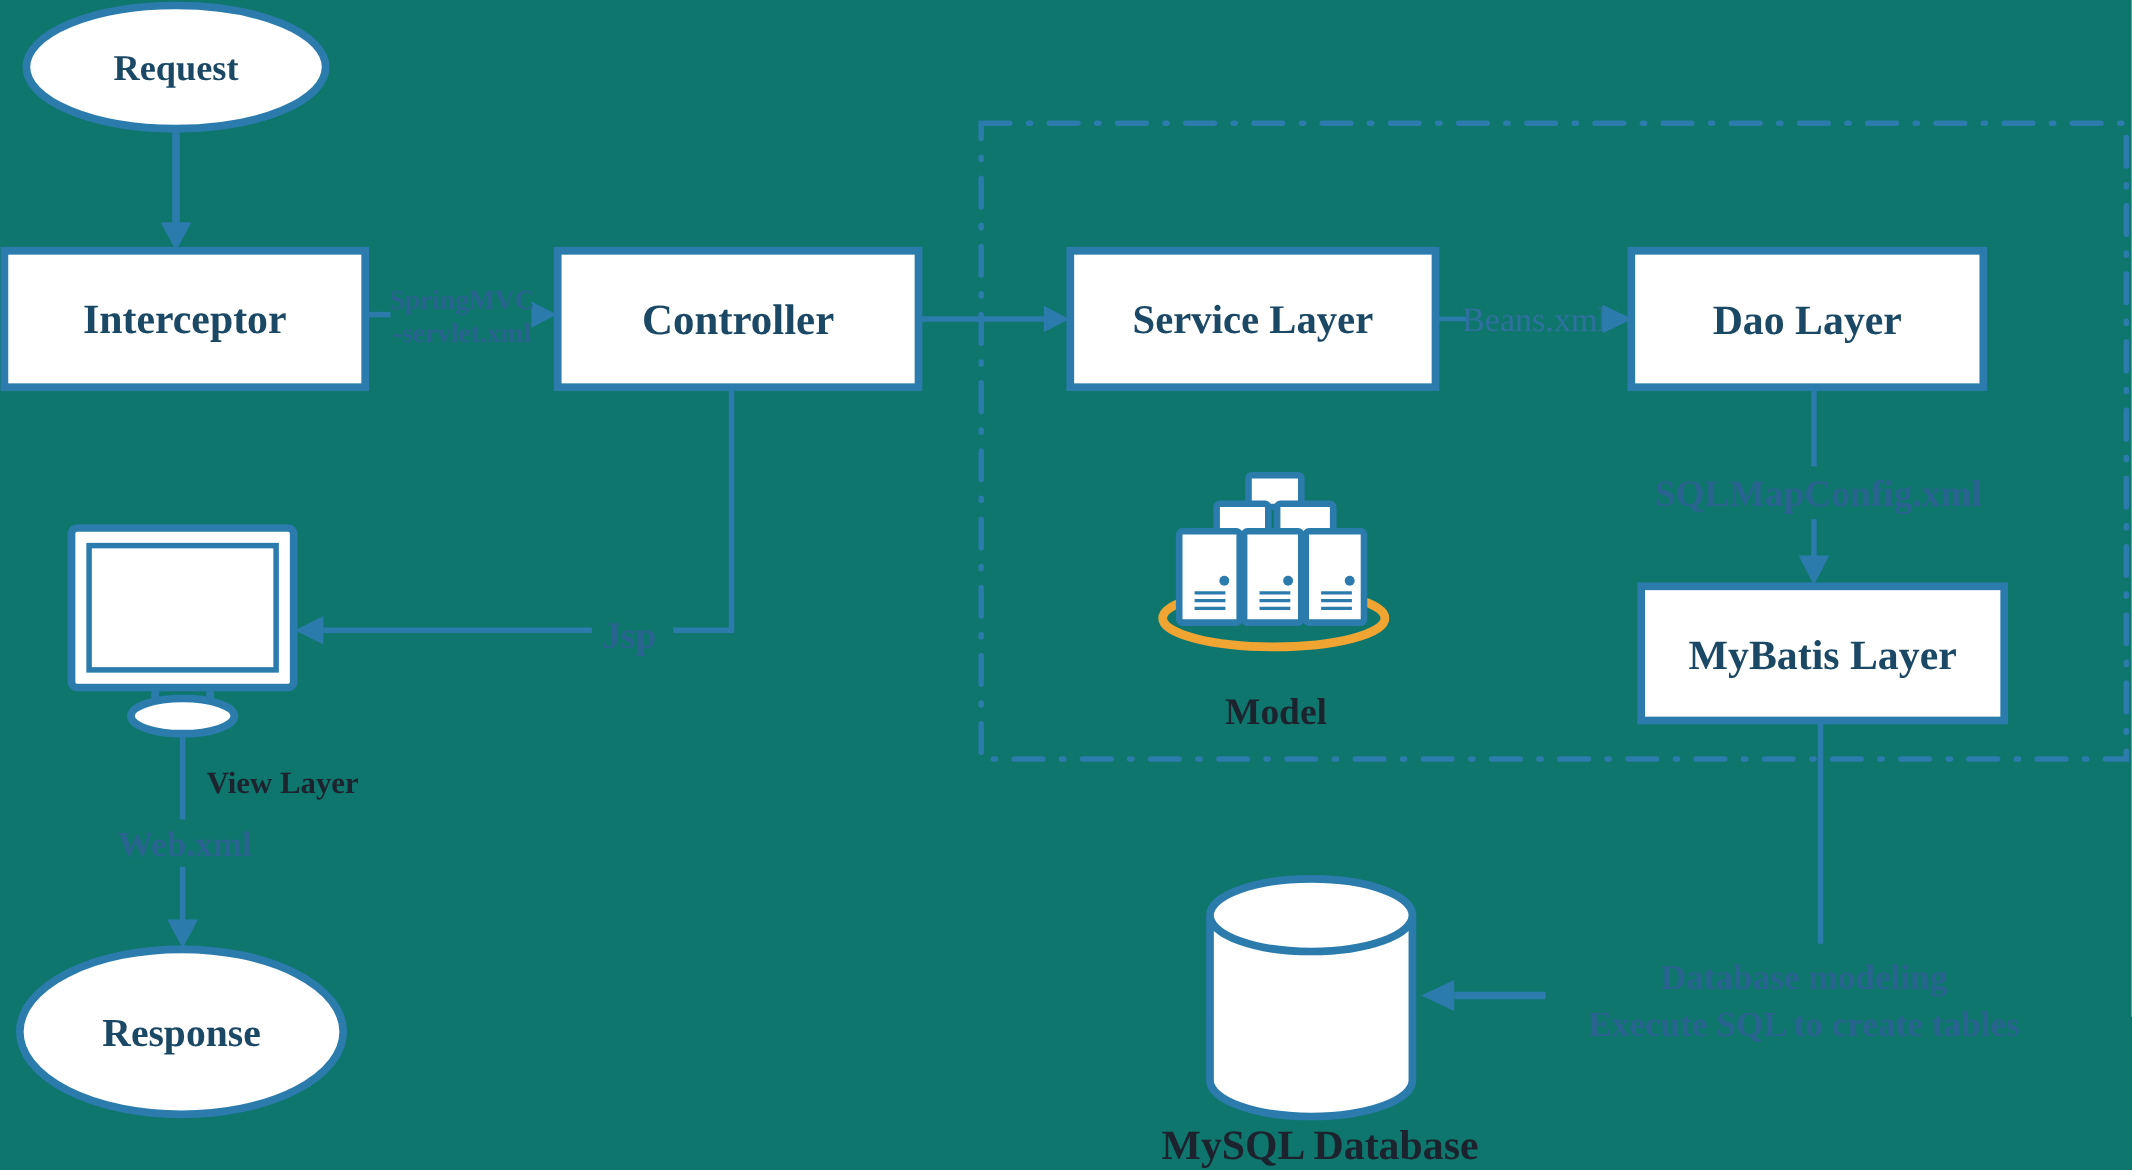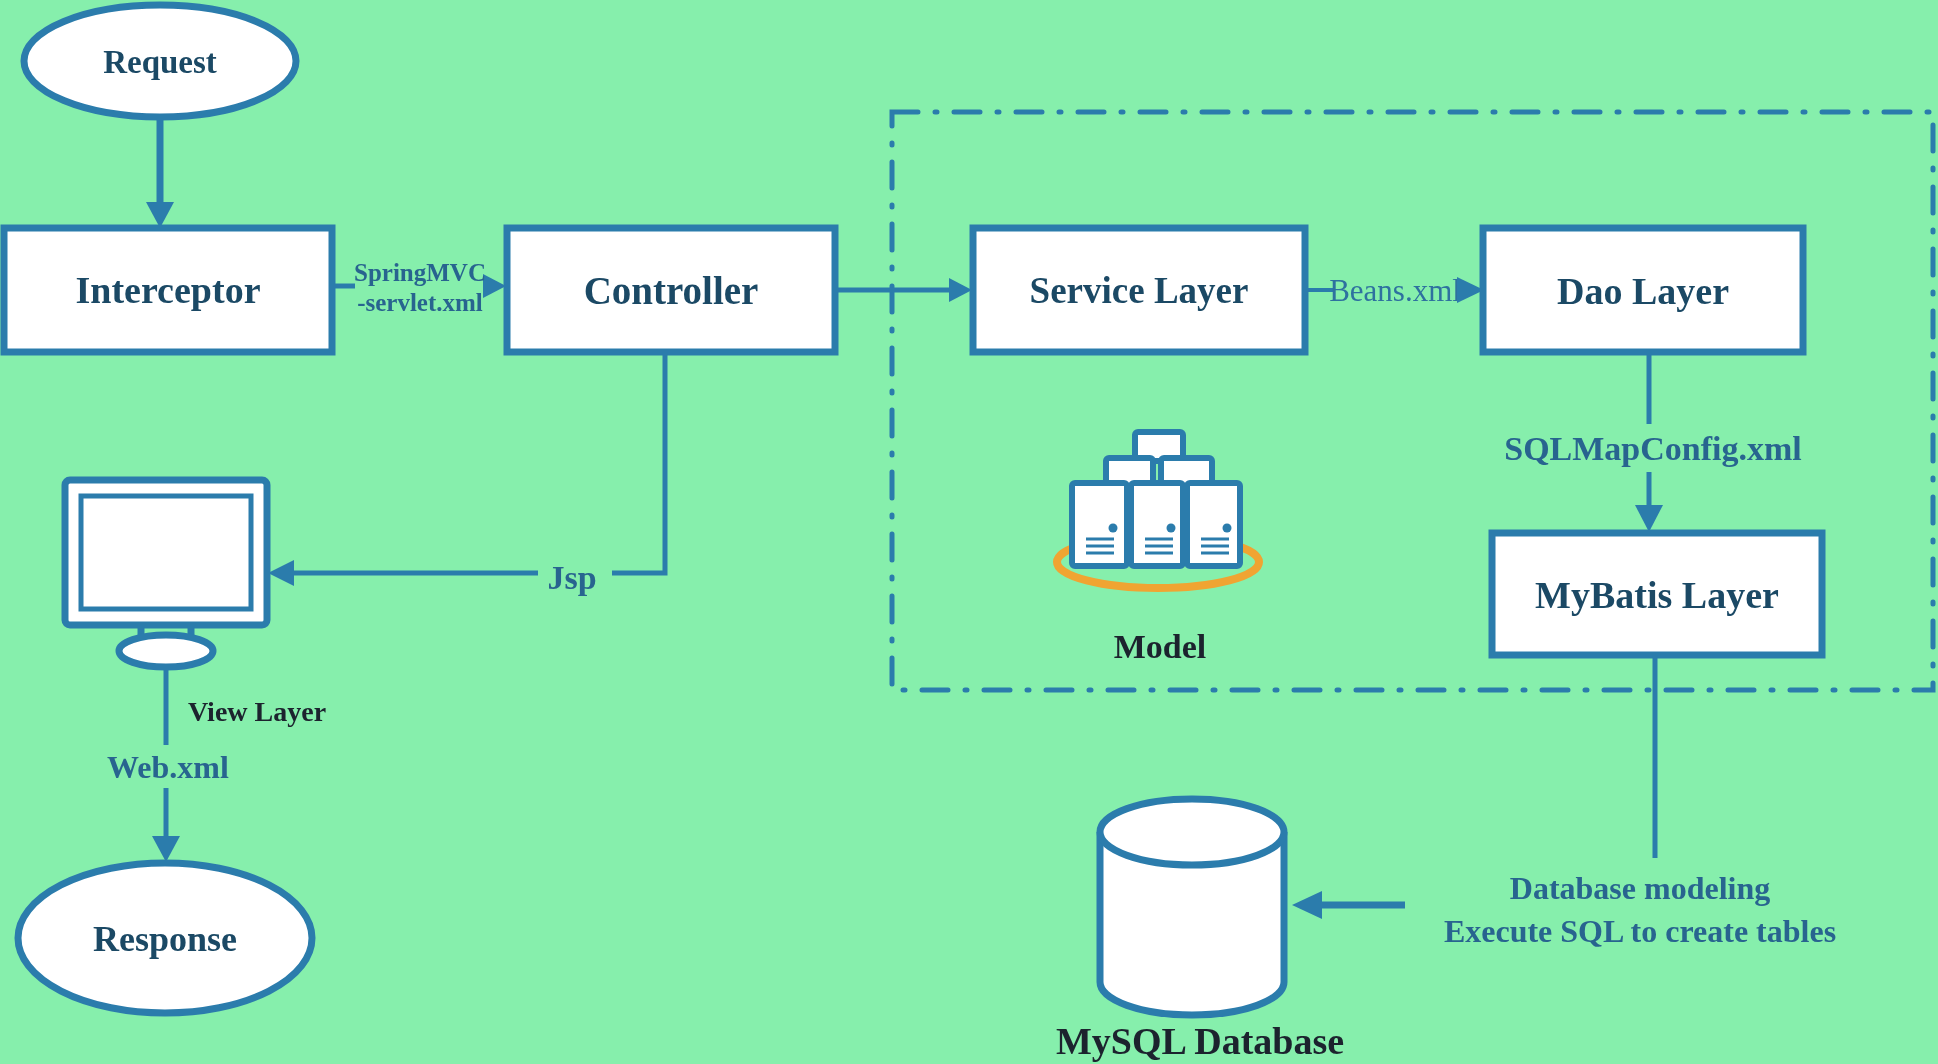--- a/index.html
+++ b/index.html
@@ -1,16 +1,16 @@
 <!DOCTYPE html>
 <html><head>
 <meta charset="utf-8">
 <style>
   html,body{margin:0;padding:0;background:#ffffff;}
-  .stage{position:relative;width:1938px;height:1064px;background:#86efac;overflow:hidden;}
+  .stage{position:relative;width:1938px;height:1064px;background:#0f766e;overflow:hidden;}
   svg{display:block;}
   text{font-family:"Liberation Serif", serif;}
   .box{fill:#ffffff;stroke:#2b7cac;stroke-width:7;}
   .edge{stroke:#2b7cac;stroke-width:5;fill:none;}
   .edge-thick{stroke:#2b7cac;stroke-width:7;fill:none;}
   .head{fill:#2b7cac;stroke:none;}
   .dashbox{fill:none;stroke:#2b7cac;stroke-width:5;stroke-dasharray:26 17 2 17;stroke-linecap:round;}
   .title{fill:#1b4965;font-weight:bold;text-anchor:middle;}
   .elabel{fill:#28648f;font-weight:bold;text-anchor:middle;}
   .elabel-light{fill:#2e719f;font-weight:normal;text-anchor:middle;}

